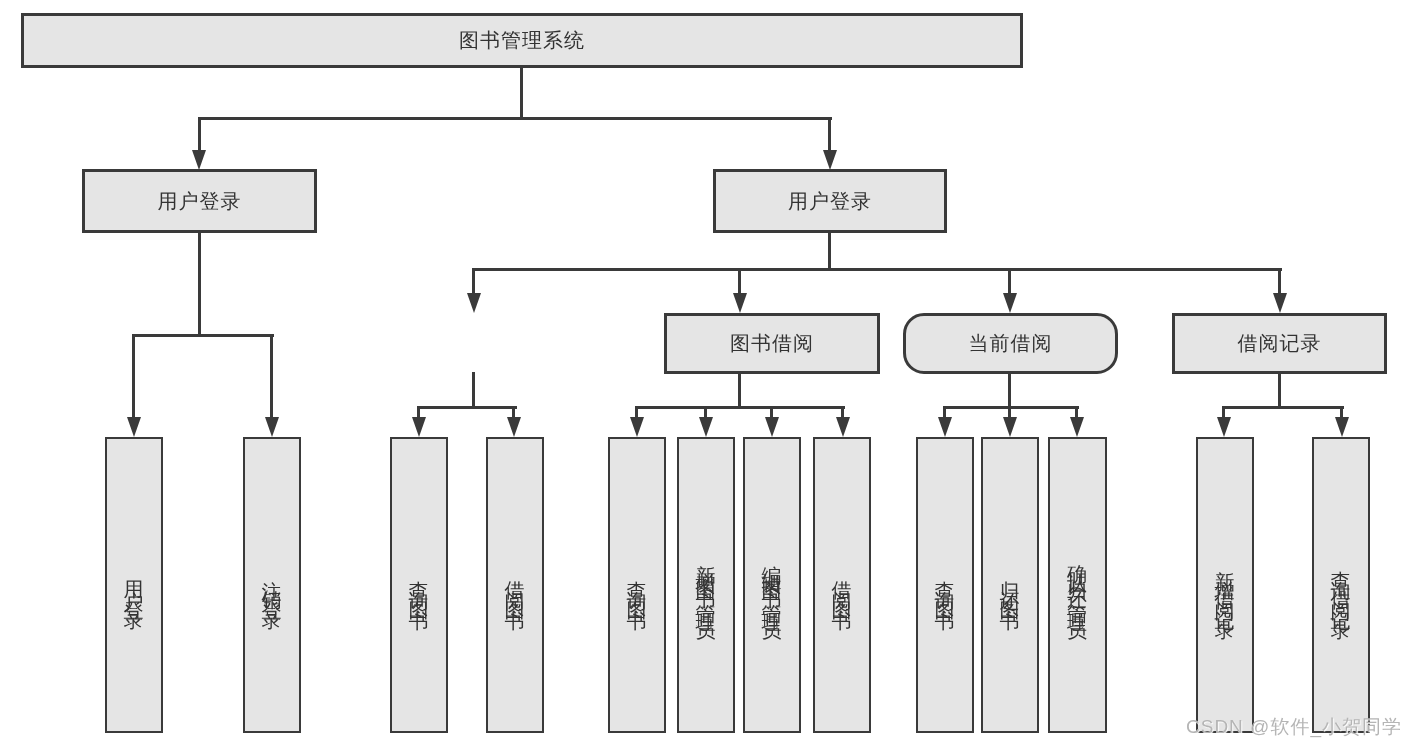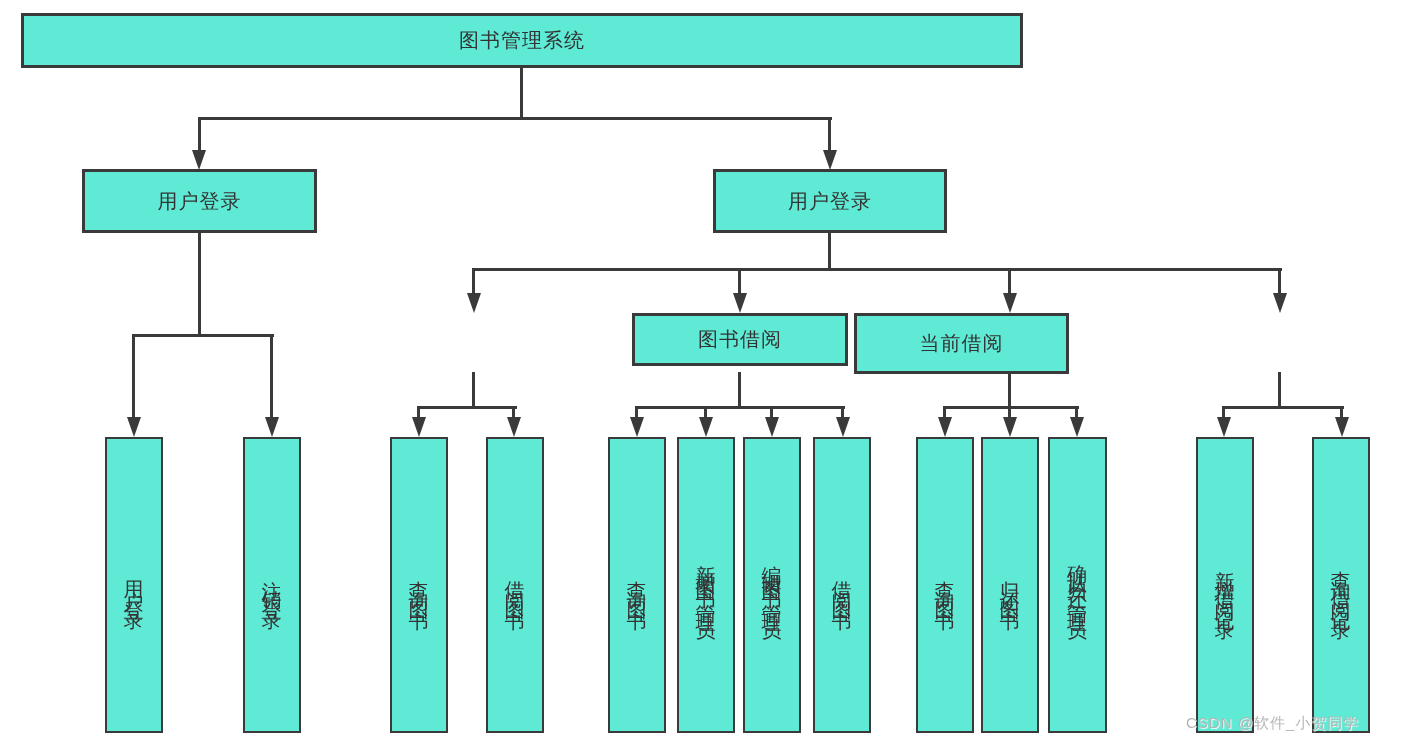--- a/index.html
+++ b/index.html
@@ -11,21 +11,21 @@
     position: relative;
     width: 1405px;
     height: 747px;
     background: #ffffff;
     font-family: "Liberation Sans", sans-serif;
     overflow: hidden;
   }
   .node {
     position: absolute;
     box-sizing: border-box;
-    background: #5eead4;
+    background: #e5e5e5;
     border: 3px solid #3a3a3a;
     display: flex;
     align-items: center;
     justify-content: center;
     color: #333333;
     font-size: 20px;
     z-index: 2;
   }
   .node.leaf {
     border-width: 2px;
@@ -52,21 +52,21 @@
     height: 0;
     border-left: 7px solid transparent;
     border-right: 7px solid transparent;
     border-top: 20px solid #3a3a3a;
     z-index: 1;
   }
   .watermark {
     position: absolute;
     left: 1186px;
     top: 714px;
-    font-size: 15px;
+    font-size: 19px;
     color: #b5b5b5;
     letter-spacing: 1px;
     white-space: nowrap;
     z-index: 3;
     text-shadow: 1px 1px 1px #ffffff;
   }
 </style>
 </head>
 <body>
 
@@ -101,25 +101,28 @@
   <div class="hline" style="left:472px; top:268px; width:810px; height:3px;"></div>
   <div class="vline" style="left:472px; top:268px; width:3px; height:28px;"></div>
   <div class="arrow" style="left:467px; top:293px;"></div>
   <div class="vline" style="left:738px; top:268px; width:3px; height:28px;"></div>
   <div class="arrow" style="left:733px; top:293px;"></div>
   <div class="vline" style="left:1008px; top:268px; width:3px; height:28px;"></div>
   <div class="arrow" style="left:1003px; top:293px;"></div>
   <div class="vline" style="left:1278px; top:268px; width:3px; height:28px;"></div>
   <div class="arrow" style="left:1273px; top:293px;"></div>
 
-  <div class="node" style="left:632px; top:313px; width:216px; height:53px;">
+  <div class="node" style="left:664px; top:313px; width:216px; height:61px;">
     <span class="hlabel">图书借阅</span>
   </div>
-  <div class="node" style="left:854px; top:313px; width:215px; height:61px;">
+  <div class="node" style="left:903px; top:313px; width:215px; height:61px;border-radius:21px;">
     <span class="hlabel">当前借阅</span>
+  </div>
+  <div class="node" style="left:1172px; top:313px; width:215px; height:61px;">
+    <span class="hlabel">借阅记录</span>
   </div>
 
   <div class="vline" style="left:472px; top:372px; width:3px; height:37px;"></div>
   <div class="hline" style="left:417px; top:406px; width:100px; height:3px;"></div>
   <div class="vline" style="left:417px; top:406px; width:3px; height:14px;"></div>
   <div class="arrow" style="left:412px; top:417px;"></div>
   <div class="vline" style="left:512px; top:406px; width:3px; height:14px;"></div>
   <div class="arrow" style="left:507px; top:417px;"></div>
 
   <div class="vline" style="left:738px; top:372px; width:3px; height:37px;"></div>

